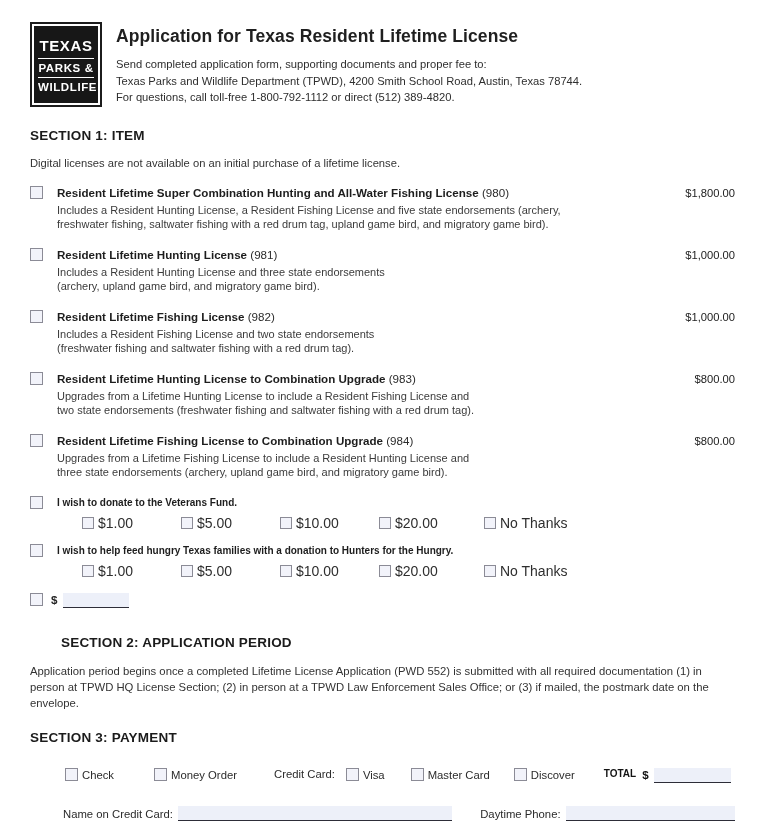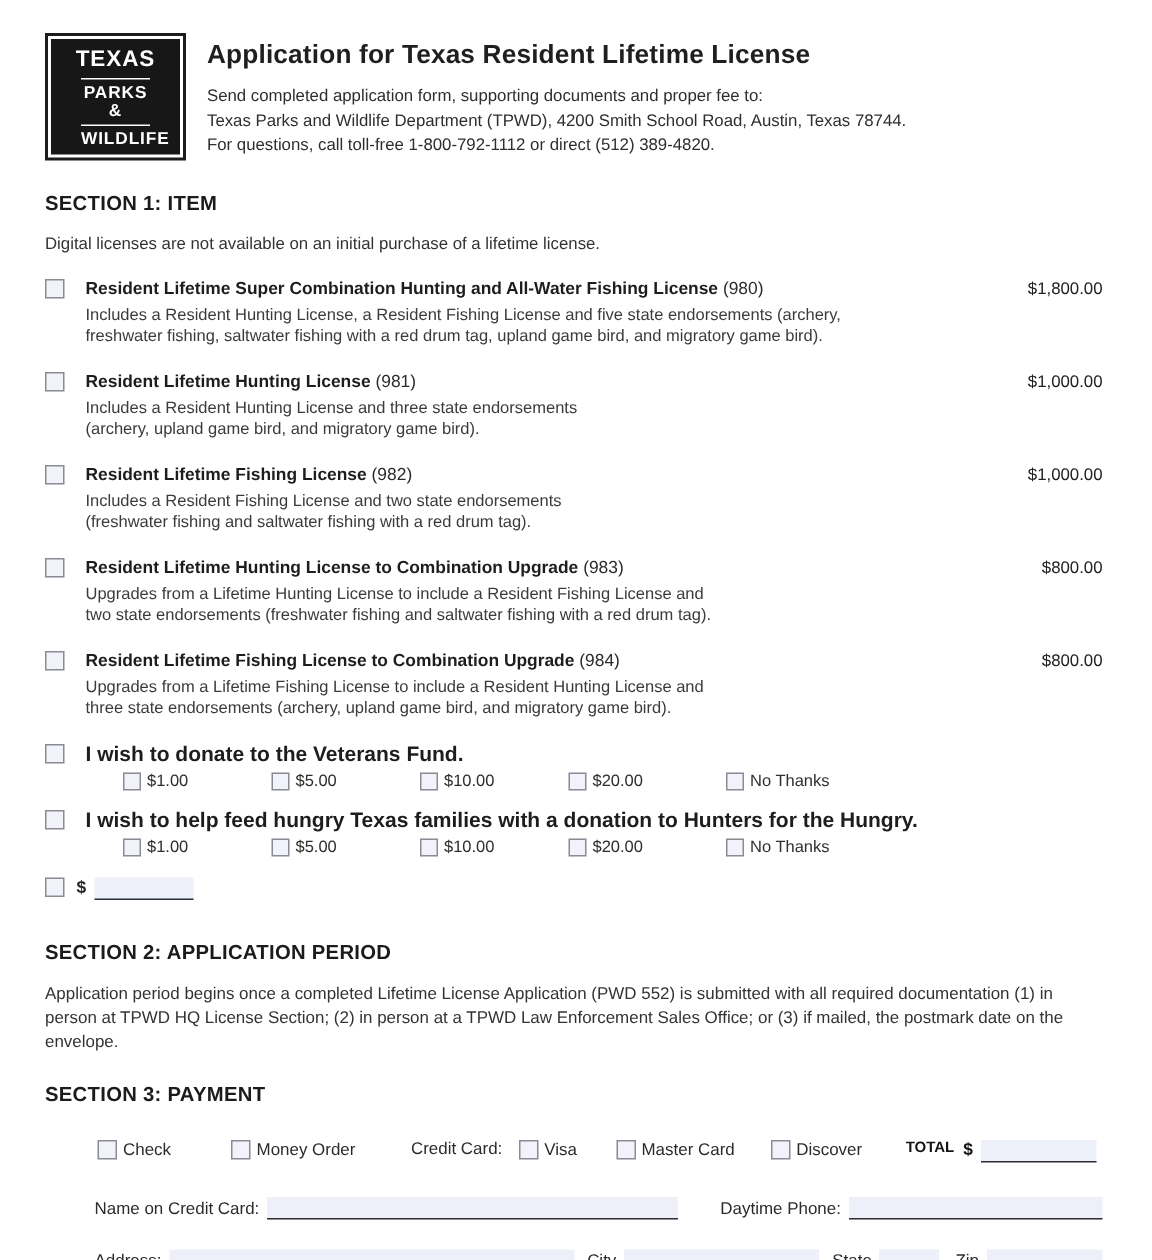--- a/index.html
+++ b/index.html
@@ -9,33 +9,33 @@
     background: #ffffff;
     font-family: "Liberation Sans", sans-serif;
     color: #262626;
     overflow: hidden;
   }
   .page { width: 768px; height: 840px; padding: 22px 33px 0 30px; }
 
   
   .header { display: flex; align-items: flex-start; }
   .logo-outer {
-    width: 94px; height: 85px; flex: none;
+    width: 72px; height: 85px; flex: none;
     border: 2px solid #1c1c1c; background: #fff; padding: 2px;
   }
   .logo-inner {
     width: 100%; height: 100%;
     background: #171717; color: #fff;
     display: flex; flex-direction: column; justify-content: center; align-items: stretch;
     text-align: center;
   }
   .logo-l1 { font-size: 15px; font-weight: bold; letter-spacing: 0.6px; padding: 3px 4px 4px; }
   .logo-l2, .logo-l3 {
     font-size: 11.5px; font-weight: bold; letter-spacing: 0.6px;
-    border-top: 1px solid #fff; margin: 0 20px; padding: 3px 0;
+    border-top: 1px solid #fff; margin: 0 4px; padding: 3px 0;
   }
   .header-text { margin-left: 14px; padding-top: 4px; }
   .page-title { font-size: 17.5px; font-weight: bold; color: #1f1f1f; margin: 0 0 9px 0; letter-spacing: 0.1px; }
   .addr-line { font-size: 11.2px; line-height: 16.5px; color: #2e2e2e; }
 
   
   .section-heading { font-size: 13.5px; font-weight: bold; color: #1b1b1b; letter-spacing: 0.2px; }
   .s1-heading { margin-top: 21px; }
   .s1-note { font-size: 11.2px; color: #333; margin-top: 14px; }
 
@@ -55,33 +55,33 @@
   .item-row { display: flex; align-items: flex-start; margin-bottom: 17px; }
   .item-main { flex: 1; margin-left: 14px; padding-right: 10px; }
   .item-title { font-size: 11.6px; font-weight: bold; color: #1d1d1d; line-height: 13px; }
   .item-code { font-weight: normal; color: #2b2b2b; }
   .item-desc { font-size: 11px; line-height: 14px; color: #3b3b3b; margin-top: 4px; }
   .item-price { flex: none; width: 72px; text-align: right; font-size: 11.2px; color: #222; padding-top: 1px; }
 
   
   .donate-block { margin-top: 13px; }
   .donate-row { display: flex; align-items: flex-start; }
-  .donate-label { margin-left: 14px; font-size: 14px; font-weight: bold; color: #1d1d1d; line-height: 13px; }
+  .donate-label { margin-left: 14px; font-size: 10px; font-weight: bold; color: #1d1d1d; line-height: 13px; }
   .donate-options { display: flex; margin: 6px 0 13px 52px; align-items: center; }
-  .opt { display: flex; align-items: center; width: 99px; font-size: 11px; color: #2e2e2e; }
+  .opt { display: flex; align-items: center; width: 99px; font-size: 14px; color: #2e2e2e; }
   .opt:last-child { width: auto; margin-left: 6px; }
   .opt .cb { margin-right: 4px; }
 
   .endow-row { display: flex; align-items: flex-start; margin-top: 14px; }
   .endow-label { margin-left: 14px; font-size: 11.6px; font-weight: bold; color: #1d1d1d; flex: 1; line-height: 13px; }
   .endow-currency { font-size: 11.6px; font-weight: bold; margin: 0 6px 0 8px; }
   .endow-field { width: 66px; }
 
   
-  .s2-heading { margin-top: 27px; }
+  .s2-heading { margin-top: 27px; margin-left: 31px; }
   .s2-body { font-size: 11.3px; line-height: 16px; color: #333; margin-top: 13px; width: 705px; }
 
   
   .s3-heading { margin-top: 19px; }
   .pay-row { display: flex; align-items: flex-start; margin: 23px 0 0 35px; font-size: 11.3px; color: #2b2b2b; }
   .pay-opt { display: flex; align-items: center; }
   .pay-opt .cb { margin-right: 4px; }
   .m-check { margin-right: 40px; }
   .m-money { margin-right: 37px; }
   .cc-label { margin-right: 11px; }

